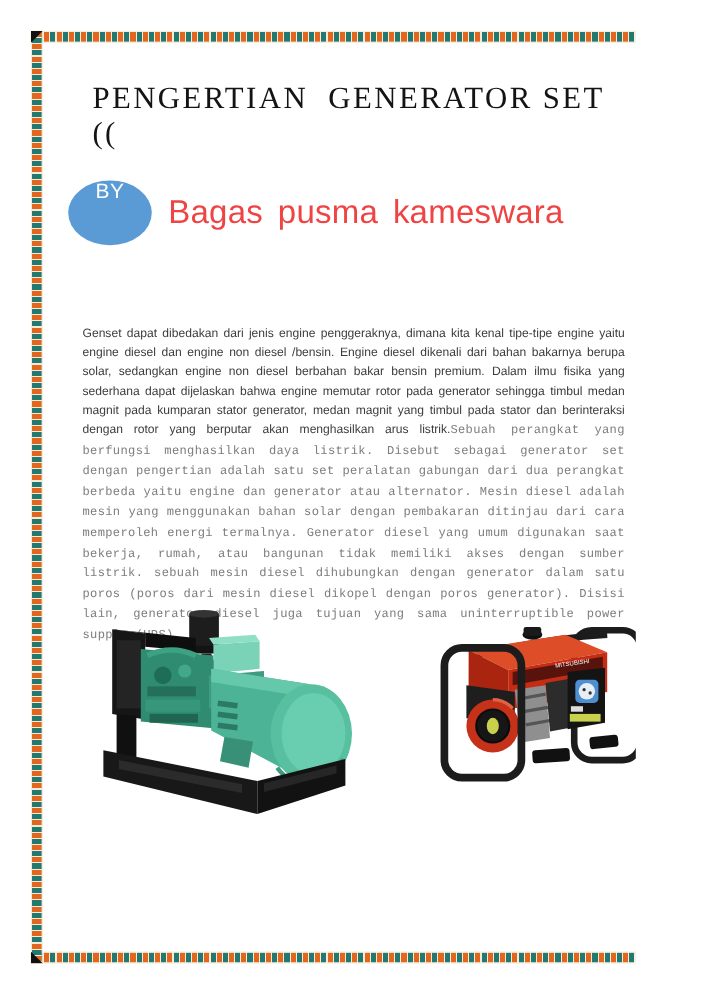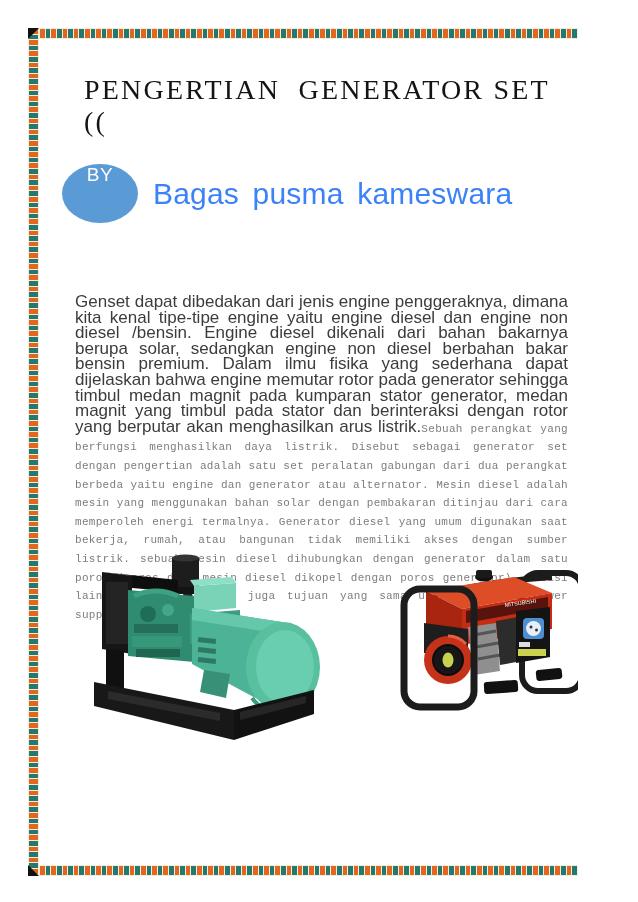--- a/index.html
+++ b/index.html
@@ -40,29 +40,29 @@
 
   
   .badge{
     position:absolute;left:62px;top:164px;width:76px;height:59px;
     background:#5B9BD5;border-radius:50%;
     display:flex;justify-content:center;
   }
   .badge span{color:#ffffff;font-size:19px;letter-spacing:0.5px;}
   .author{
     position:absolute;left:153px;top:177px;
-    font-size:30px;color:#3b82f6;letter-spacing:0.2px;word-spacing:5px;
+    font-size:30px;color:#ef4444;letter-spacing:0.2px;word-spacing:5px;
   }
 
   
   .body-text{
     position:absolute;left:75px;top:294px;width:493px;margin:0;
     text-align:justify;line-height:15.6px;
   }
-  .body-text .sans{font-size:17px;color:#3c3c3c;}
+  .body-text .sans{font-size:11px;color:#3c3c3c;}
   .body-text .mono{
     font-family:"Liberation Mono",monospace;
     font-size:11px;color:#7d7d7d;letter-spacing:0.3px;
   }
 
   
   .fig{position:absolute;margin:0;}
   .fig-left{left:84px;top:550px;}
   .fig-right{left:396px;top:565px;}
 </style>

